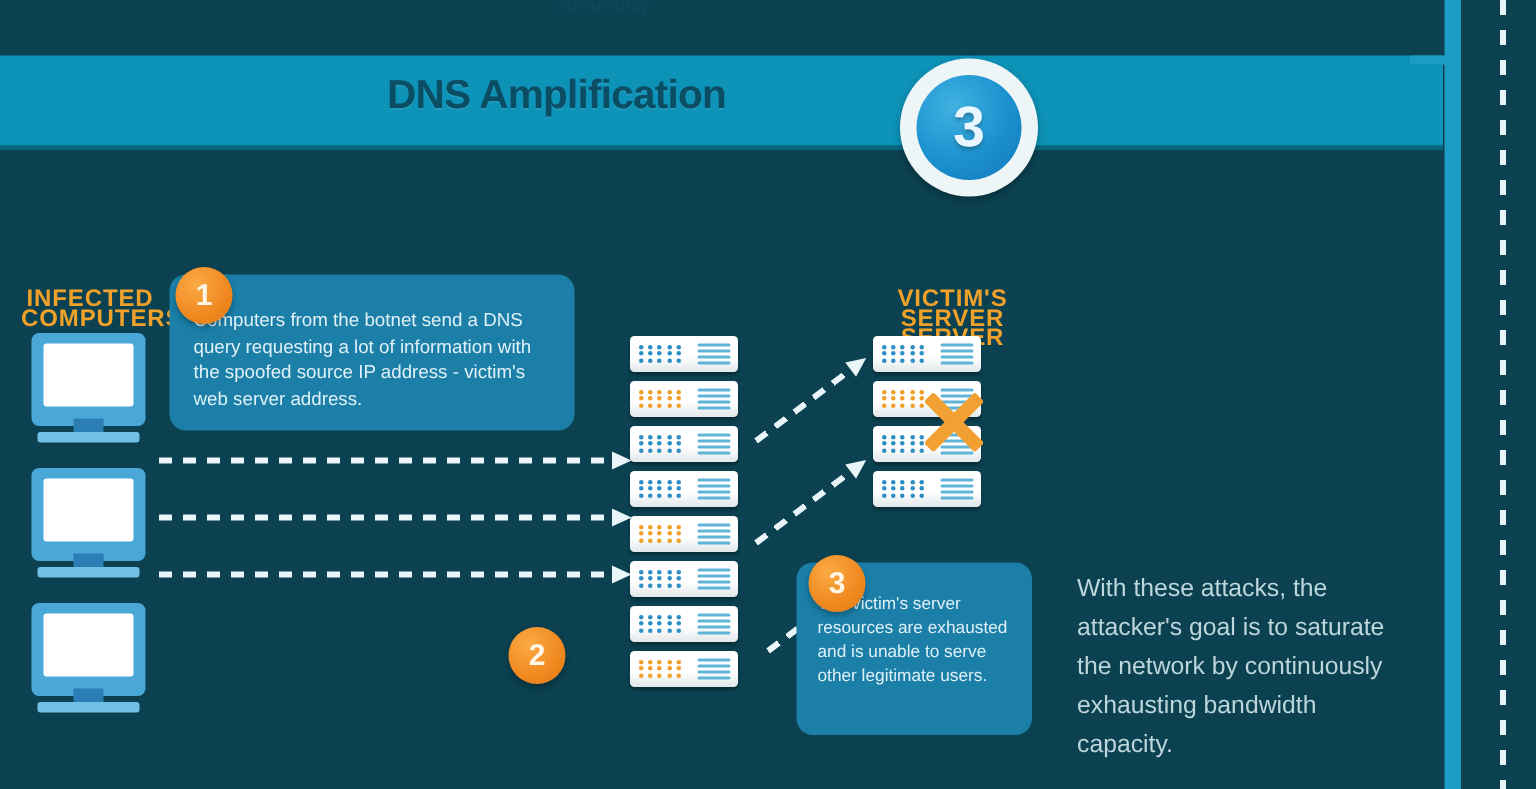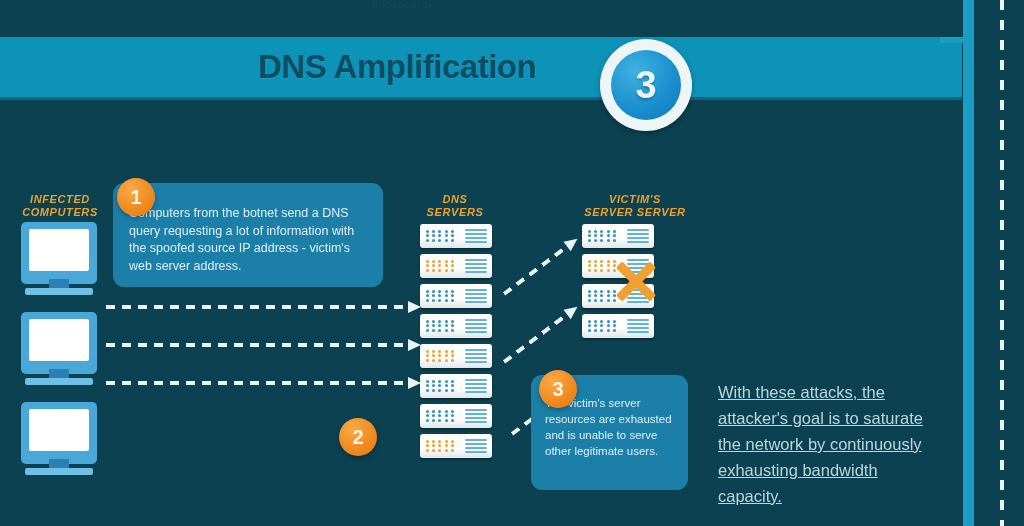--- a/index.html
+++ b/index.html
@@ -22,21 +22,21 @@
   .title-band{
     position:absolute;left:0;top:37px;width:962px;height:60px;
     background:#0d92b8;
   }
   .title-band:after{
     content:"";position:absolute;left:0;bottom:-3px;width:100%;height:3px;
     background:#0a7f9f;opacity:.6;
   }
   .title-text{
     position:absolute;left:258px;top:48px;
-    font-size:33px;font-weight:bold;color:#0b4d63;
+    font-size:27px;font-weight:bold;color:#0b4d63;
     letter-spacing:-0.5px;
     text-shadow:0 1px 0 rgba(255,255,255,.08);
   }
   .title-badge{
     position:absolute;left:600px;top:39px;width:92px;height:92px;
     border-radius:50%;background:#eef5f7;
     box-shadow:0 2px 5px rgba(0,0,0,.28);
   }
   .title-badge .inner{
     position:absolute;left:11px;top:11px;width:70px;height:70px;
@@ -54,22 +54,22 @@
   .rail-cyan{position:absolute;left:963px;top:0;width:11px;height:526px;background:#1a9cc4;}
   .rail-dash{
     position:absolute;left:1000px;top:0;width:4px;height:526px;
     background:repeating-linear-gradient(to bottom,#e8f4f8 0 10px, transparent 10px 20px);
   }
   .rail-top-stub{position:absolute;left:0;top:0;width:963px;height:37px;background:#0b4150;}
   .rail-cyan-cap{position:absolute;left:940px;top:37px;width:34px;height:6px;background:#1a9cc4;}
 
   
   .caption{
-    position:absolute;color:#f0a12a;font-size:11px;font-weight:bold;
-    letter-spacing:.6px;text-align:center;line-height:13px;font-style:italic;
+    position:absolute;color:#f0a12a;font-size:16px;font-weight:bold;
+    letter-spacing:.6px;text-align:center;line-height:13px;
   }
 
   
   .computer{position:absolute;width:76px;height:78px;}
   .computer .bezel{
     position:absolute;left:0;top:0;width:76px;height:62px;
     background:#4aa8d8;border-radius:5px;
   }
   .computer .screen{
     position:absolute;left:8px;top:7px;width:60px;height:42px;
@@ -170,24 +170,20 @@
     </div>
   </div>
 
   <div class="rail-cyan"></div>
   <div class="rail-dash"></div>
 
   <div class="caption" style="left:14px;top:193px;width:92px;">
     <div>INFECTED</div>
     <div>COMPUTERS</div>
   </div>
-  <div class="caption" style="left:412px;top:193px;width:86px;">
-    <div>DNS</div>
-    <div>SERVERS</div>
-  </div>
   <div class="caption" style="left:574px;top:193px;width:122px;">
     <div>VICTIM'S</div>
     <div>SERVER SERVER</div>
   </div>
 
   <div class="computer" style="left:21px;top:222px;">
     <div class="bezel"></div>
     <div class="screen"></div>
     <div class="neck"></div>
     <div class="base"></div>
@@ -547,15 +543,15 @@
   </div>
   <div class="badge" style="left:117px;top:178px;">1</div>
 
   <div class="badge" style="left:339px;top:418px;">2</div>
 
   <div class="step-box" style="left:531px;top:375px;width:157px;height:115px;">
     <div class="body" style="padding-left:14px;padding-top:20px;font-size:11.5px;line-height:16px;">The victim's server resources are exhausted and is unable to serve other legitimate users.</div>
   </div>
   <div class="badge" style="left:539px;top:370px;">3</div>
 
-  <div class="desc" style="left:718px;top:379px;text-decoration:underline;">With these attacks, the attacker's goal is to saturate the network by continuously exhausting bandwidth capacity.</div>
+  <div class="desc" style="left:718px;top:379px;">With these attacks, the attacker's goal is to saturate the network by continuously exhausting bandwidth capacity.</div>
 
 </div>
 
 </body></html>

